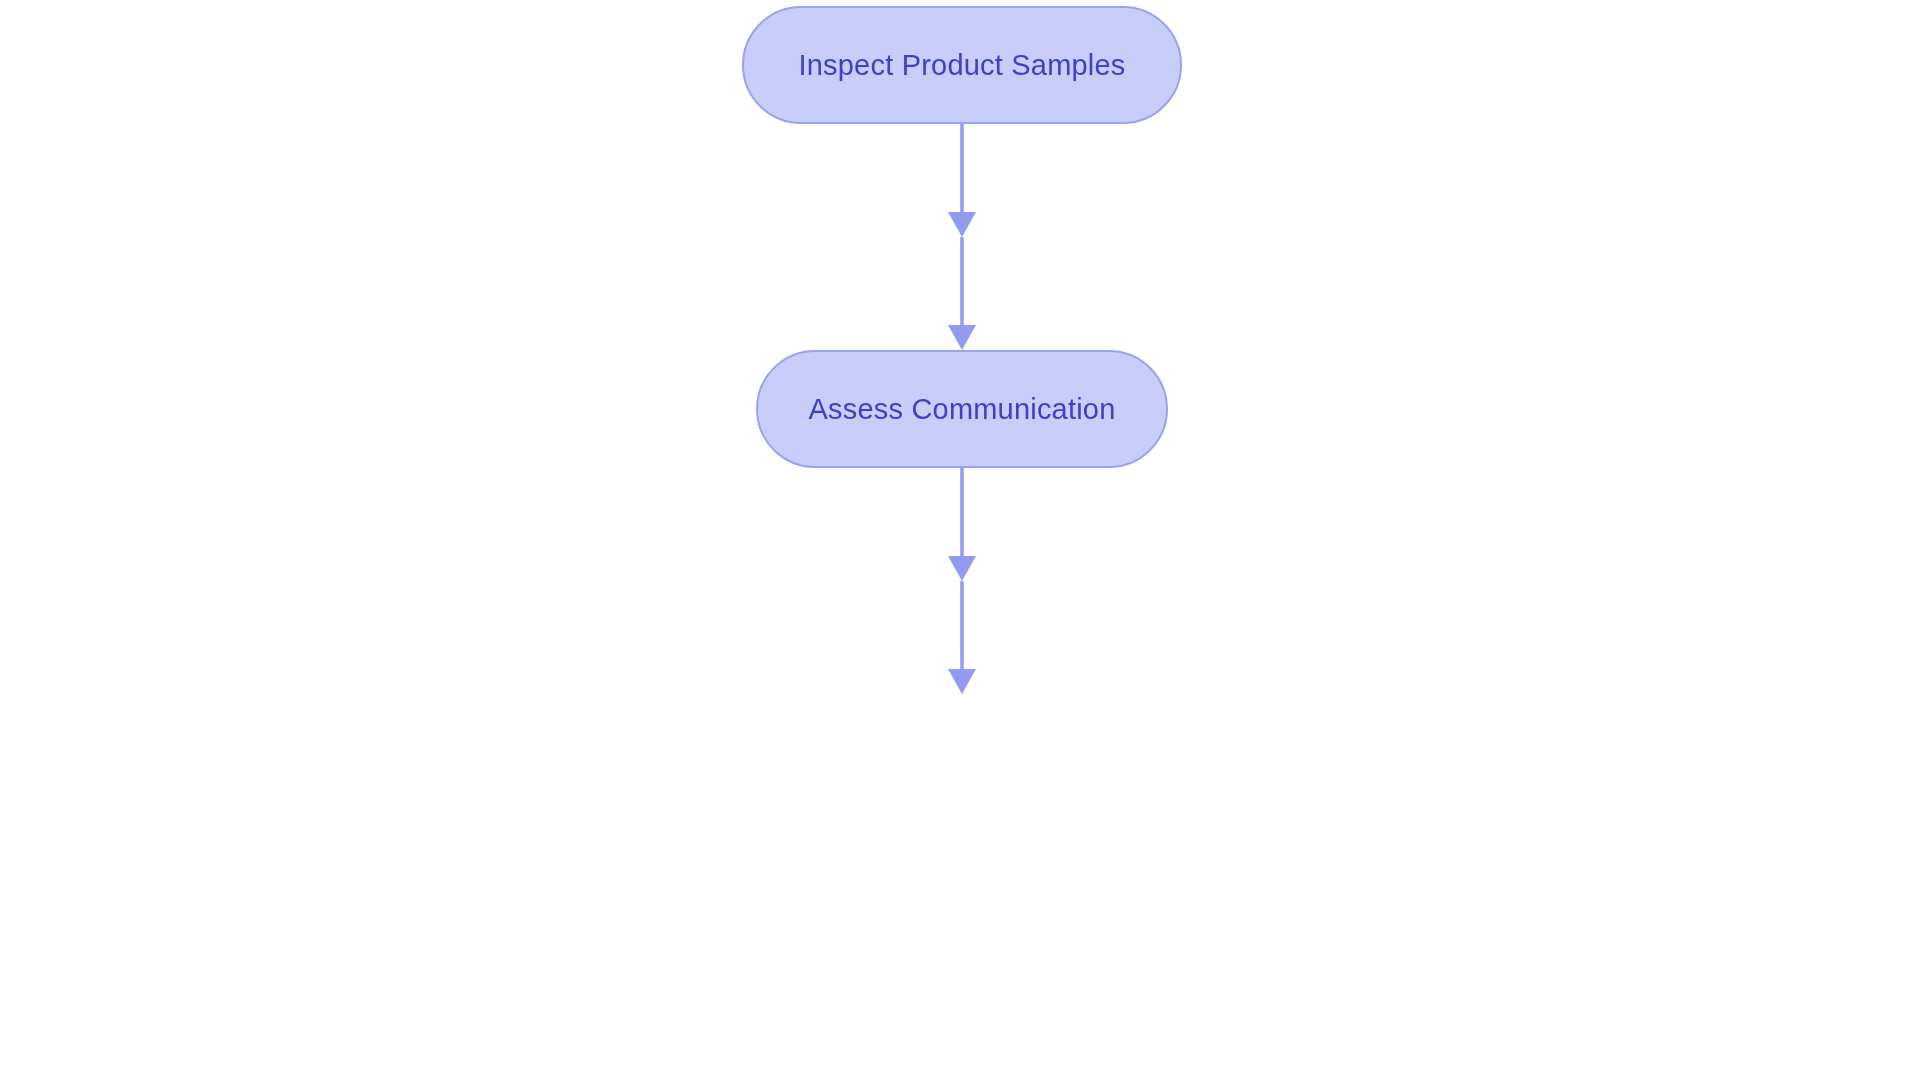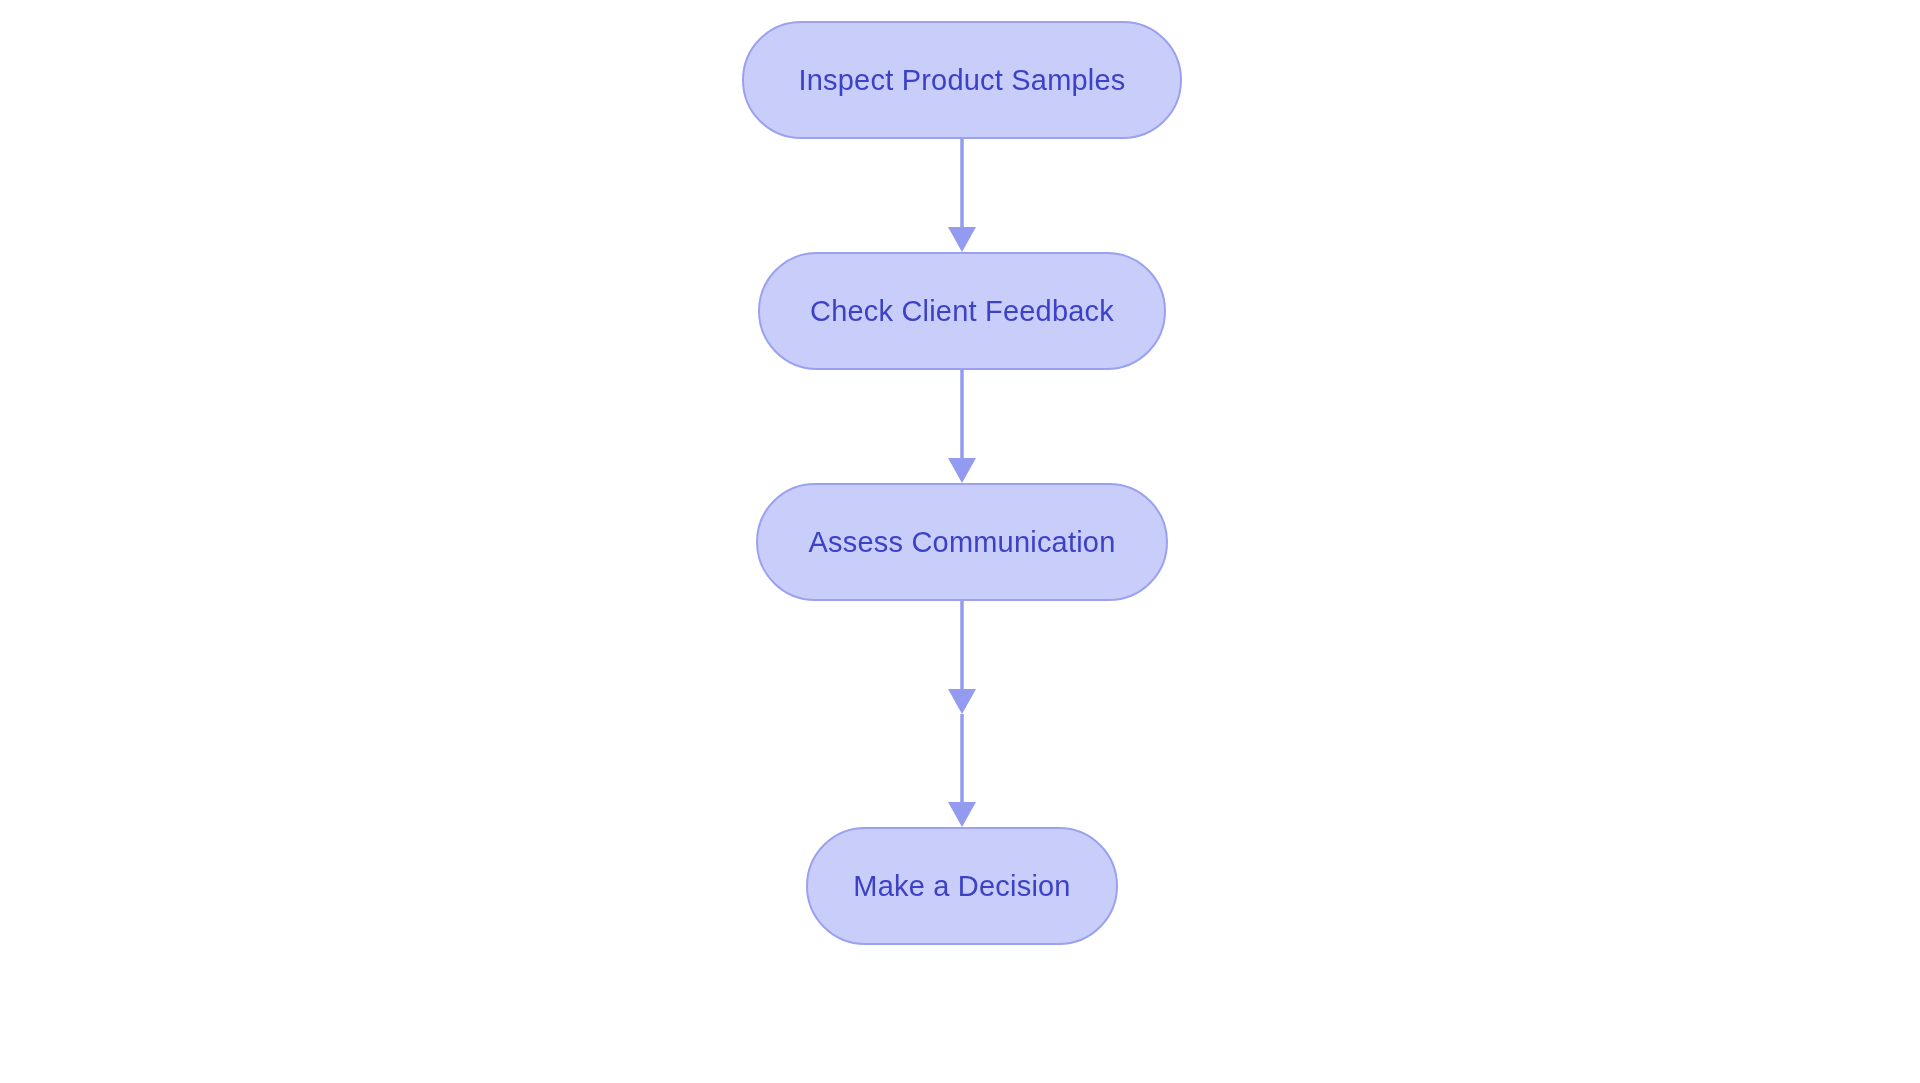--- a/index.html
+++ b/index.html
@@ -20,21 +20,21 @@
   .canvas {
     position: absolute;
     top: 0;
     left: 0;
     width: 1920px;
     height: 1083px;
   }
   .flow-column {
     position: absolute;
     left: 962px;
-    top: 21px;
+    top: 6px;
     transform: translateX(-50%);
     display: flex;
     flex-direction: column;
     align-items: center;
   }
   .node {
     height: 118px;
     border-radius: 60px;
     background: var(--node-fill);
     border: 2px solid var(--node-border);
@@ -73,23 +73,20 @@
       <span>Inspect Product Samples</span>
     </div>
 
     <div class="connector">
       <svg viewBox="0 0 30 113" aria-hidden="true">
         <line x1="15" y1="0" x2="15" y2="90" stroke="var(--arrow)" stroke-width="3.5"></line>
         <polygon points="1,88 29,88 15,113" fill="var(--arrow)"></polygon>
       </svg>
     </div>
 
-    <div class="node n2">
-      <span>Check Client Feedback</span>
-    </div>
 
     <div class="connector">
       <svg viewBox="0 0 30 113" aria-hidden="true">
         <line x1="15" y1="0" x2="15" y2="90" stroke="var(--arrow)" stroke-width="3.5"></line>
         <polygon points="1,88 29,88 15,113" fill="var(--arrow)"></polygon>
       </svg>
     </div>
 
     <div class="node n3">
       <span>Assess Communication</span>
@@ -103,18 +100,15 @@
     </div>
 
 
     <div class="connector">
       <svg viewBox="0 0 30 113" aria-hidden="true">
         <line x1="15" y1="0" x2="15" y2="90" stroke="var(--arrow)" stroke-width="3.5"></line>
         <polygon points="1,88 29,88 15,113" fill="var(--arrow)"></polygon>
       </svg>
     </div>
 
-    <div class="node n5">
-      <span>Make a Decision</span>
-    </div>
 
   </div>
 </div>
 
 </body></html>

